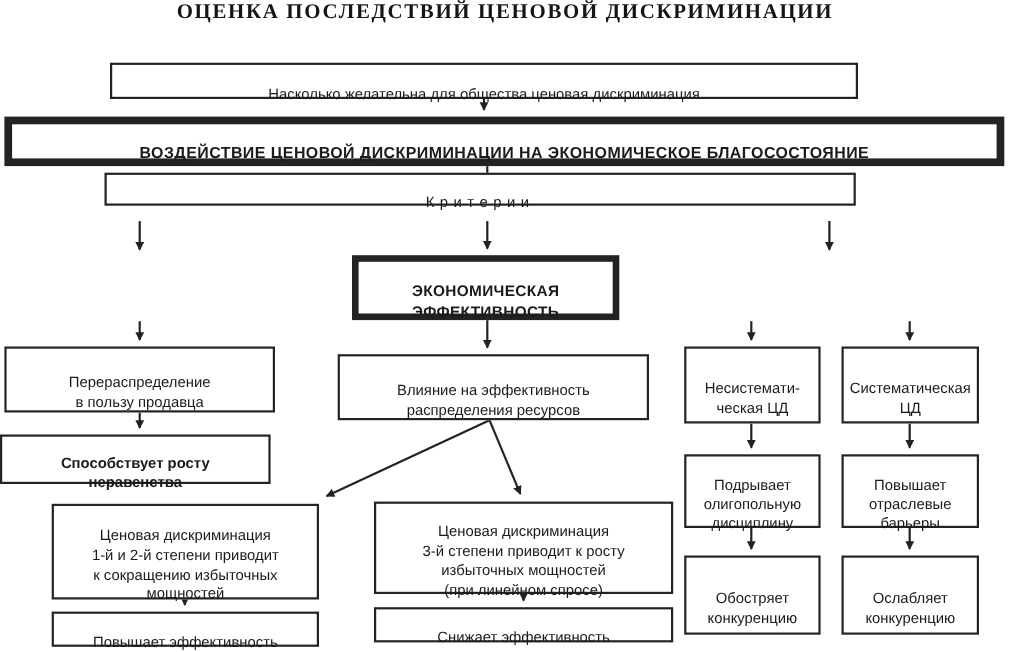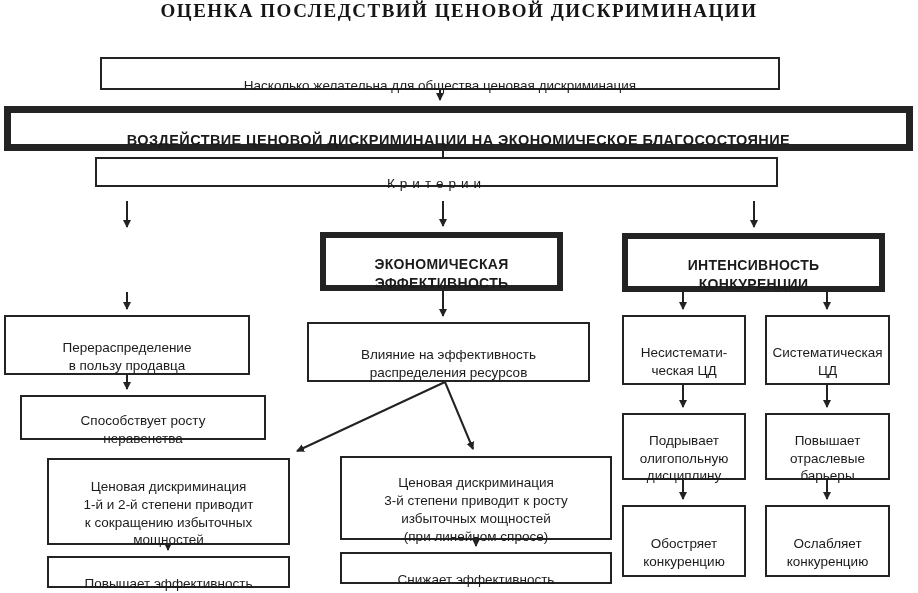--- a/index.html
+++ b/index.html
@@ -99,31 +99,27 @@
   <div class="box spaced" style="left:95px; top:157px; width:683px; height:30px;">
     <span>Критерии</span>
   </div>
 
 
   <div class="box cat" style="left:320px; top:232px; width:243px; height:59px;">
     <span>ЭКОНОМИЧЕСКАЯ
 ЭФФЕКТИВНОСТЬ</span>
   </div>
 
-  <div class="box cat" style="left:622px; top:233px; width:263px; height:59px;">
-    <span>ИНТЕНСИВНОСТЬ
-КОНКУРЕНЦИИ</span>
-  </div>
 
   <div class="box" style="left:4px; top:315px; width:246px; height:60px;">
     <span>Перераспределение
 в пользу продавца</span>
   </div>
 
-  <div class="box" style="left:20px; top:395px; width:246px; height:45px;">
+  <div class="box" style="left:0; top:395px; width:246px; height:45px;font-weight:bold;">
     <span>Способствует росту
 неравенства</span>
   </div>
 
   <div class="box" style="left:307px; top:322px; width:283px; height:60px;">
     <span>Влияние на эффективность
 распределения ресурсов</span>
   </div>
 
   <div class="box" style="left:47px; top:458px; width:243px; height:87px;">

